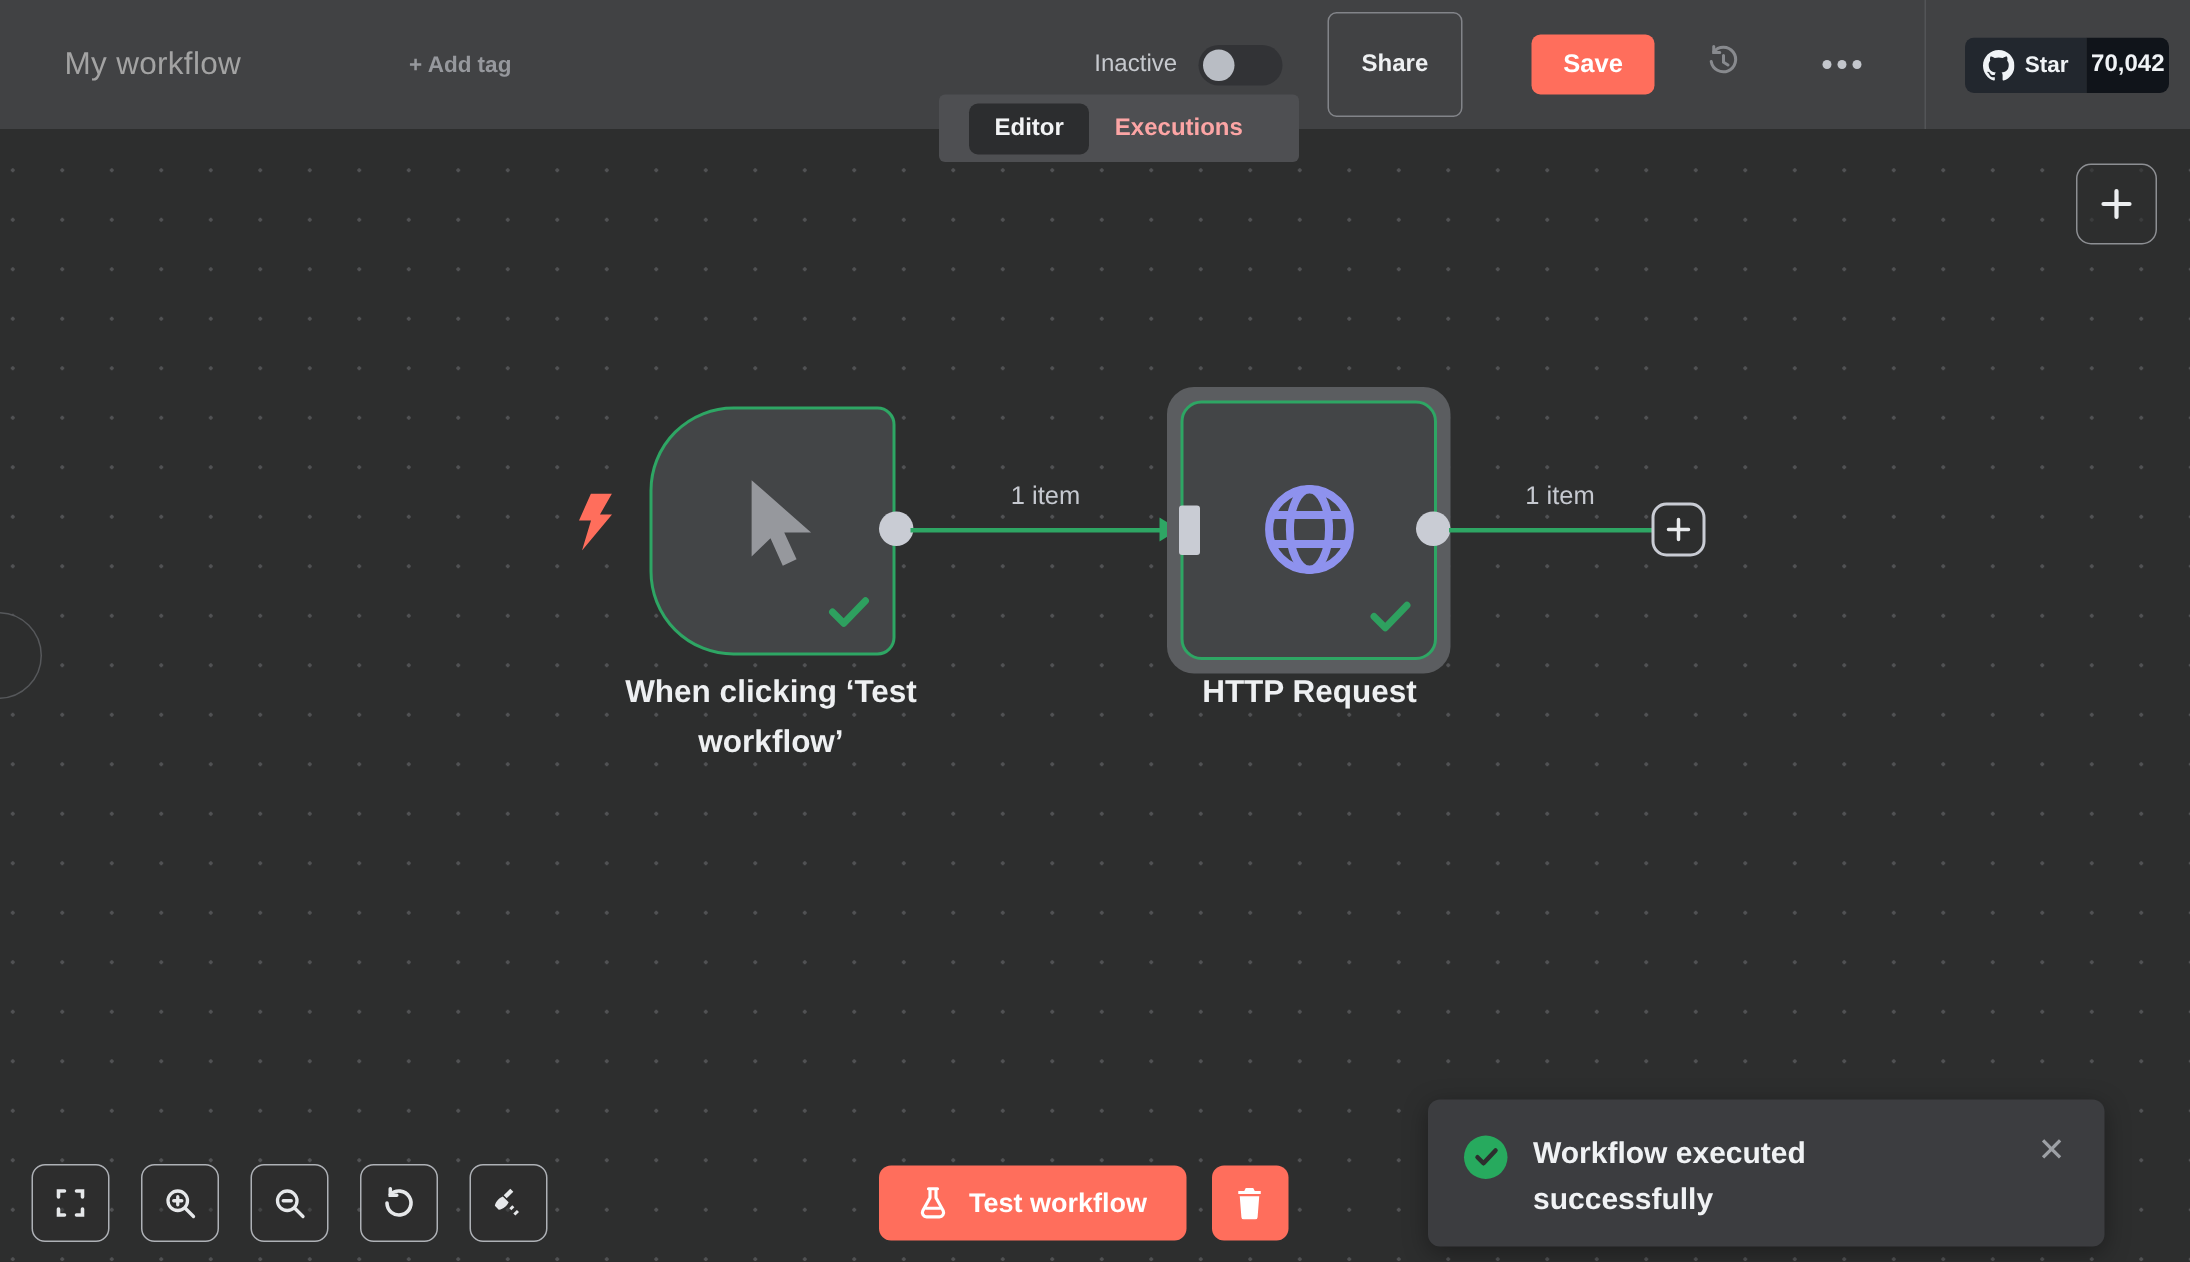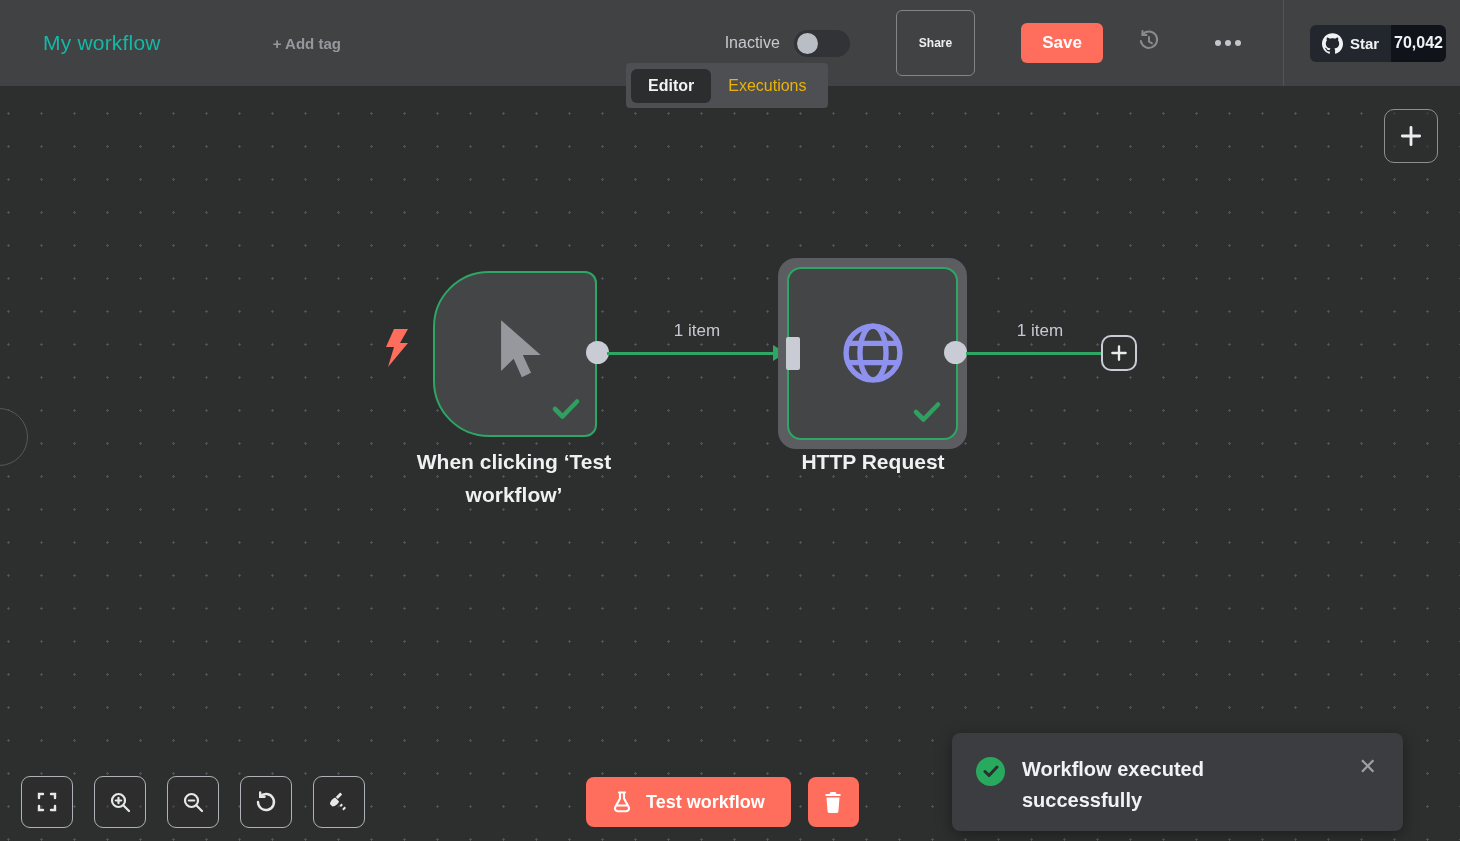--- a/index.html
+++ b/index.html
@@ -3,45 +3,45 @@
 <meta charset="utf-8">
 <style>
   * { margin:0; padding:0; box-sizing:border-box; }
   html,body { width:1460px; height:841px; overflow:hidden; background:#2d2e2e;
     font-family:"Liberation Sans","DejaVu Sans",sans-serif; }
   .app { position:relative; width:1460px; height:841px; }
 
   
   .topbar { position:absolute; top:0; left:0; width:1460px; height:86px;
     background:#414244; display:flex; align-items:center; padding:0 14px 0 43px; z-index:5; }
-  .wf-title { color:#14b8a6; font-size:21px; font-weight:400; letter-spacing:.2px; }
+  .wf-title { color:#a3a3a3; font-size:21px; font-weight:400; letter-spacing:.2px; }
   .add-tag { color:#96989d; font-size:15px; font-weight:700; margin-left:112px; cursor:pointer; }
   .topbar-right { margin-left:auto; display:flex; align-items:center; }
   .inactive-label { color:#c6c9ce; font-size:16px; margin-right:14px; }
   .toggle { width:56px; height:27px; background:#323336; border-radius:14px; position:relative; cursor:pointer; }
   .toggle .knob { position:absolute; left:3px; top:3px; width:21px; height:21px; border-radius:50%; background:#b9bdc4; }
-  .btn-share { margin-left:46px; background:transparent; border:1px solid #828489; border-radius:6px;
-    color:#eef0f2; font-size:12px; font-weight:700; padding:25px 22px; cursor:pointer;
+  .btn-share { margin-left:30px; background:transparent; border:1px solid #828489; border-radius:6px;
+    color:#eef0f2; font-size:16px; font-weight:700; padding:25px 22px; cursor:pointer;
     font-family:inherit; }
   .btn-save { margin-left:46px; border:none; border-radius:6px; color:#fff;
     font-size:17px; font-weight:700; padding:10px 21px; cursor:pointer; font-family:inherit; }
   .icon-history { margin-left:34px; opacity:.55; cursor:pointer; }
   .icon-ellipsis { margin-left:48px; display:flex; gap:4px; cursor:pointer; padding:6px; }
   .icon-ellipsis i { width:6px; height:6px; border-radius:50%; background:#c3c6cc; display:block; }
   .topbar-divider { width:1px; height:86px; background:#535457; margin-left:36px; }
   .github { margin-left:26px; display:flex; height:37px; border-radius:6px; overflow:hidden; cursor:pointer; }
   .github .gh-left { background:#22272e; display:flex; align-items:center; gap:7px; padding:0 12px;
     color:#f0f3f6; font-size:15px; font-weight:700; }
   .github .gh-right { background:#10141a; display:flex; align-items:center; padding:0 3px;
     color:#f0f3f6; font-size:16px; font-weight:700; }
 
   
   .tabs { position:absolute; left:626px; top:63px; height:45px; background:#4e4f52;
-    border-radius:4px; display:flex; align-items:center; padding:5px; z-index:6;justify-content:center; }
-  .tab { font-size:16px; padding:8px 17px; border-radius:6px; cursor:pointer; color:#eab308; font-weight:400; }
+    border-radius:4px; display:flex; align-items:center; padding:20px; z-index:6;justify-content:center; }
+  .tab { font-size:16px; padding:8px 17px; border-radius:6px; cursor:pointer; color:#fca5a5; font-weight:700; }
   .tab.active { background:#2c2d2f; color:#f2f3f5; font-weight:700; }
 
   
   .canvas { position:absolute; top:86px; left:0; width:1460px; height:755px; background:#2d2e2e;
     background-image:radial-gradient(circle,#515254 1.3px,transparent 1.4px);
     background-size:33px 33px; background-position:25px 11px; overflow:hidden; }
 
   .sidebar-toggle { position:absolute; left:-30px; top:322px; width:58px; height:58px;
     border-radius:50%; border:1px solid #56585b; background:#2d2e2e; cursor:pointer; }
 

